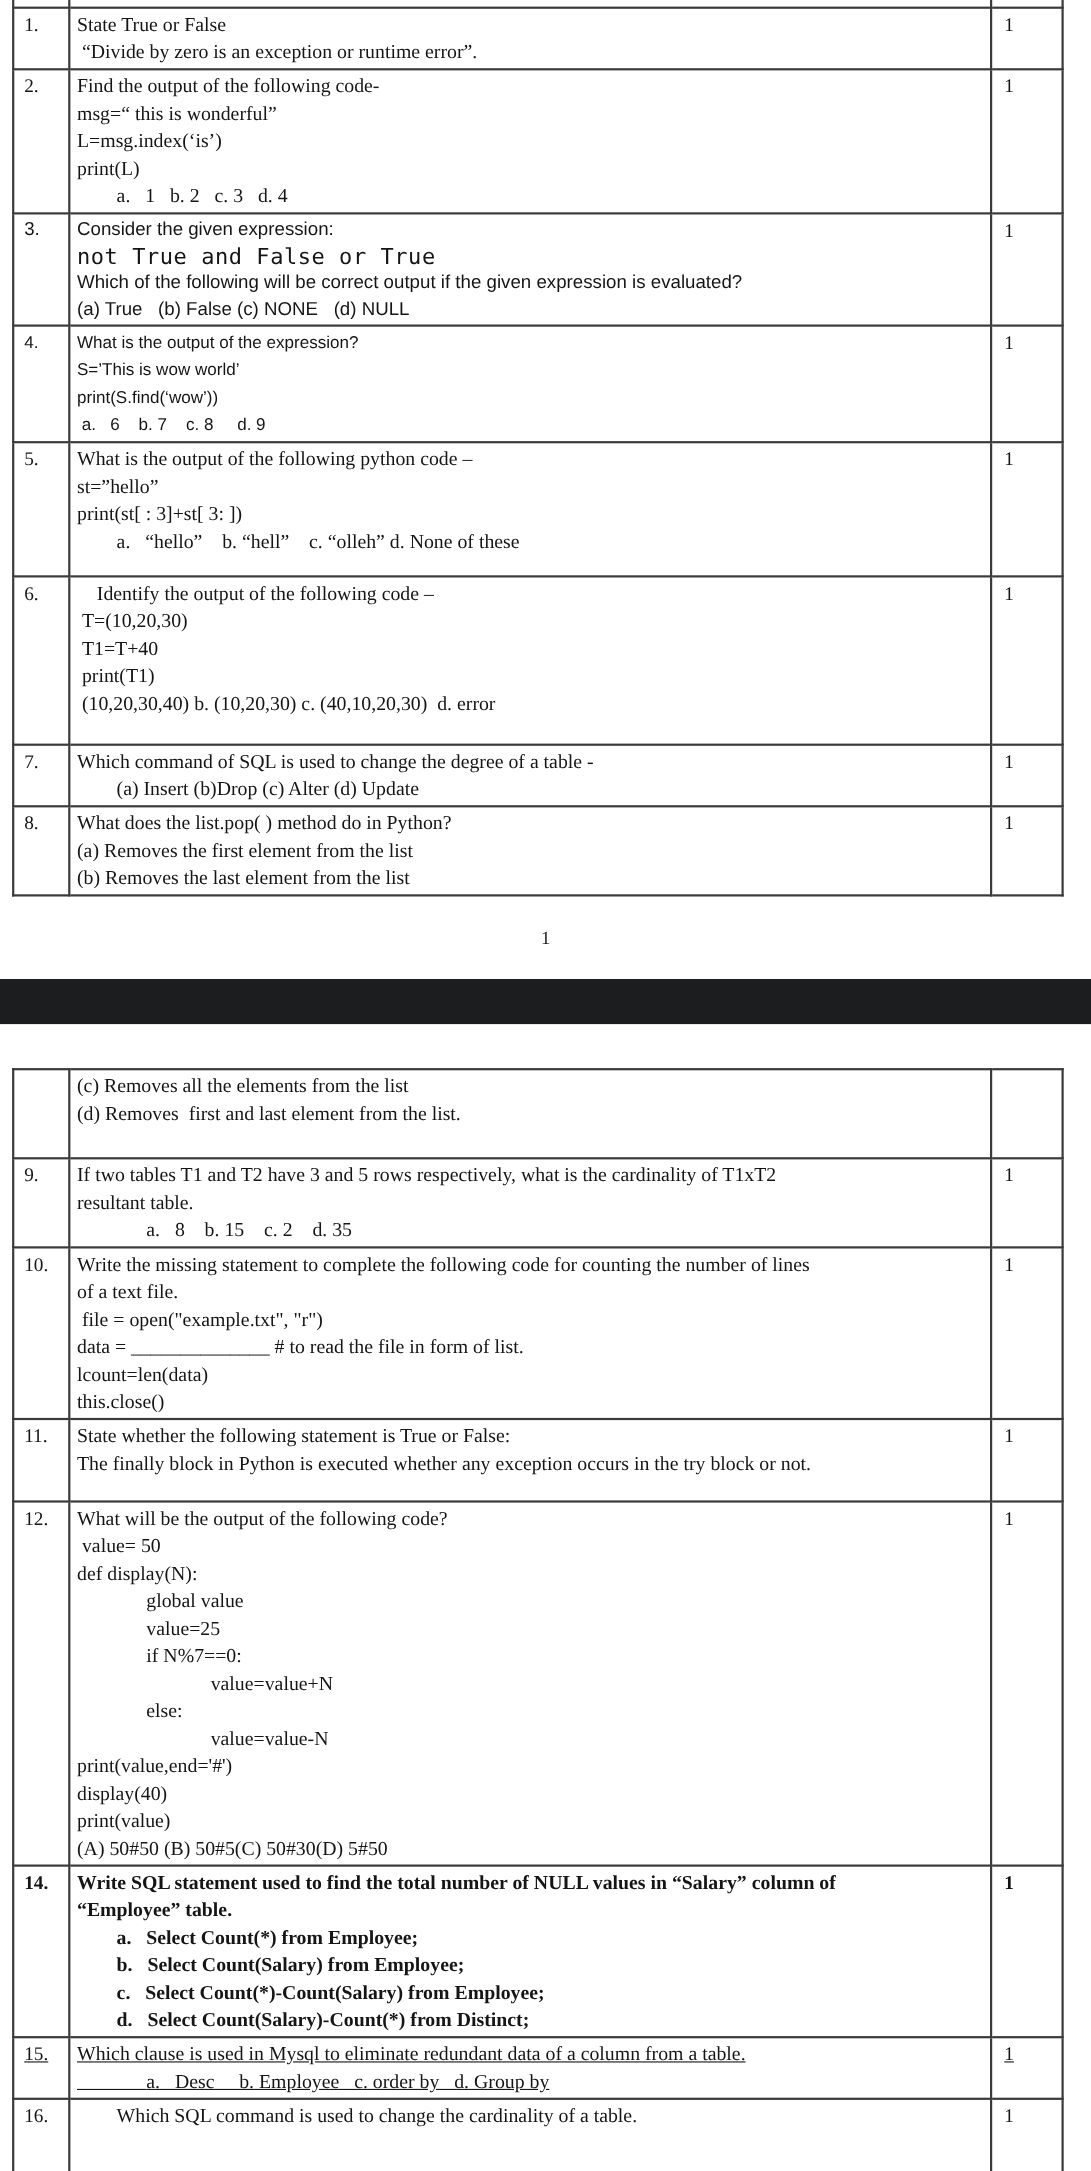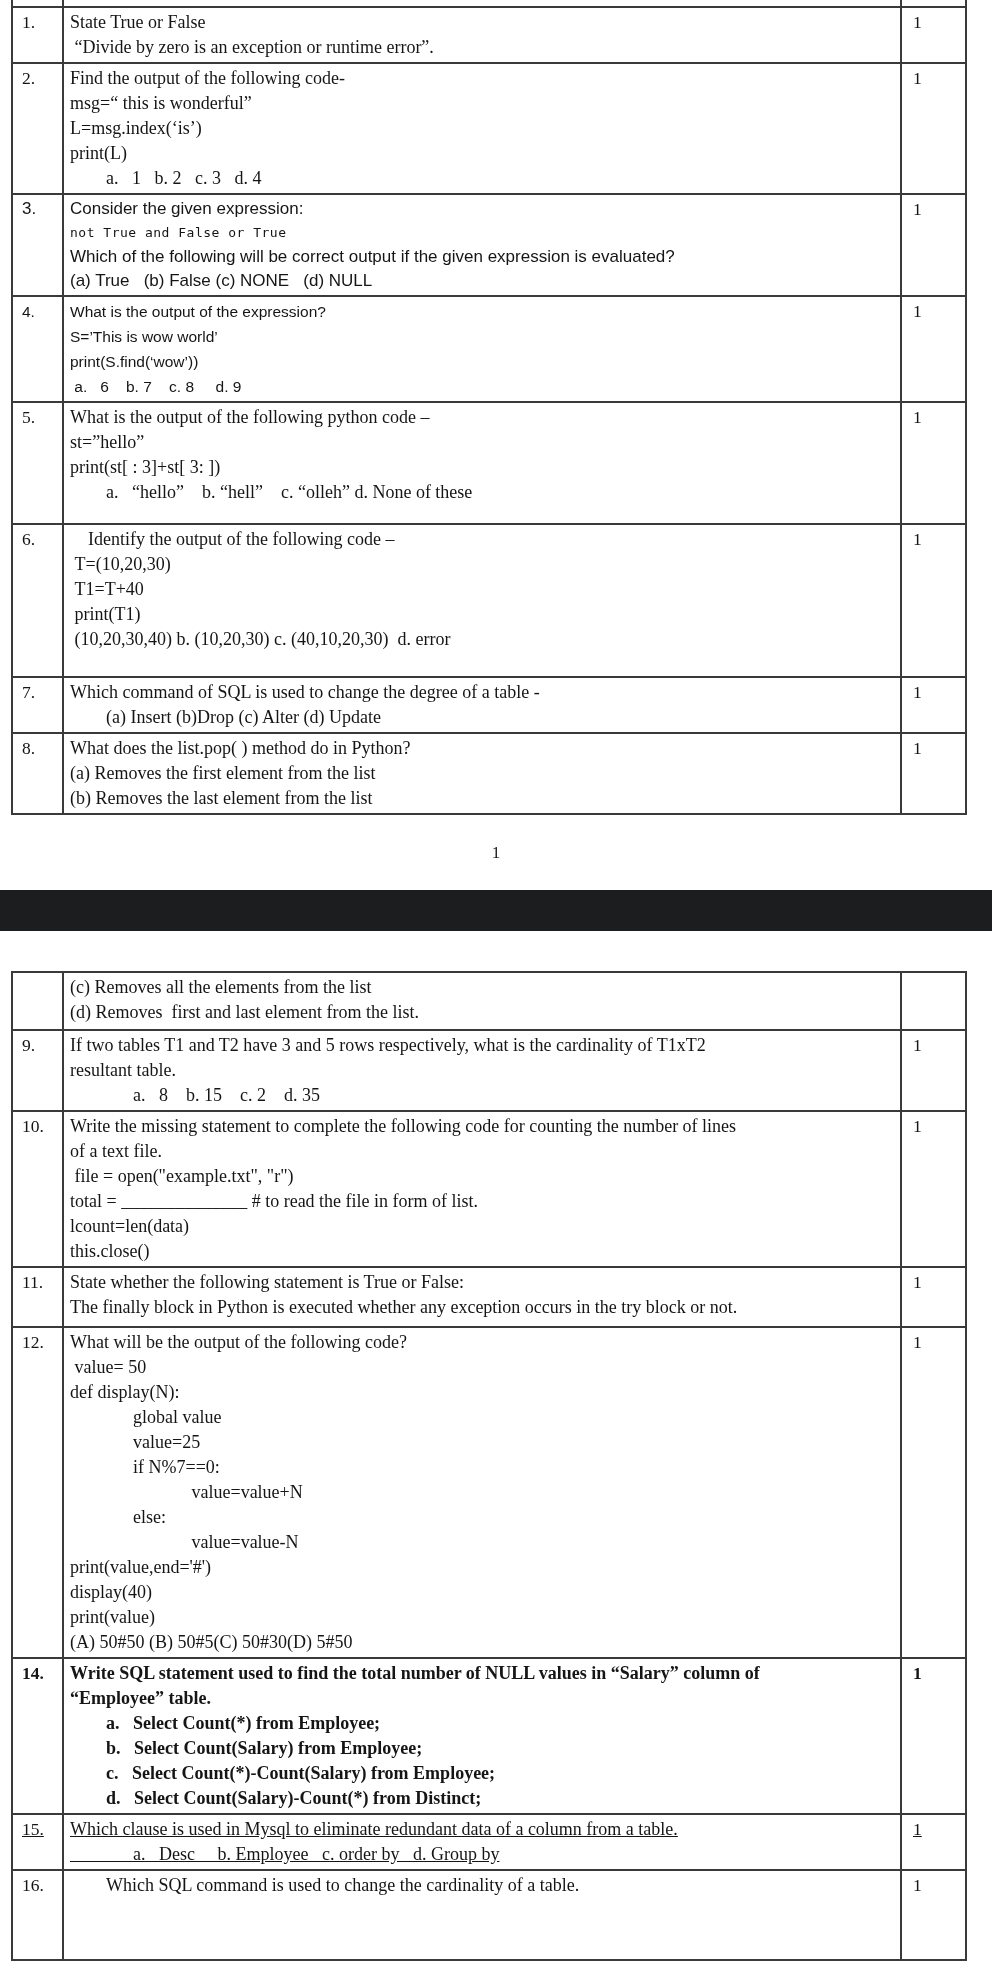--- a/index.html
+++ b/index.html
@@ -17,21 +17,21 @@
   .t1 { top:-2px; }
   .t2 { top:971px; }
   td { border:2px solid var(--line,#3a3a3a); vertical-align:top; overflow:hidden; }
   td.num   { padding:2px 0 0 9px; }
   td.qcell { padding:2px 8px 2px 6px; }
   td.marks { padding:2px 0 0 11px; }
   .ln { white-space:pre-wrap; }
   .f-serif { font-family:"Liberation Serif", serif; font-size:18px; line-height:25px; }
   .f-sans  { font-family:"Liberation Sans", sans-serif; font-size:17px; line-height:24px; }
   .f-sans2 { font-family:"Liberation Sans", sans-serif; font-size:15.5px; line-height:25px; }
-  .f-mono  { font-family:"DejaVu Sans Mono", monospace; font-size:13px; line-height:24px; letter-spacing:0.5px; }
+  .f-mono  { font-family:"DejaVu Sans Mono", monospace; font-size:20px; line-height:24px; letter-spacing:0.5px; }
   td.marks.f-serif, td.num.f-serif { font-size:17.5px; }
   .page-number {
     position:absolute; top:843px; left:0; width:992px; text-align:center;
     font-family:"Liberation Serif", serif; font-size:17px; color:#1a1a1a;
   }
   .page-break-bar {
     position:absolute; top:890px; left:0; width:992px; height:41px;
     background:var(--bar,#1b1d1e);
   }
 </style>
@@ -134,21 +134,21 @@
   <div class="page-number">1</div>
   <div class="page-break-bar"></div>
 
   <table class="qtable t2">
     <colgroup>
         <col style="width:51px">
         <col style="width:838px">
         <col style="width:65px">
       </colgroup>
     <tbody>
-        <tr style="height: 58px;">
+        <tr style="height: 81px;">
           <td class="num f-serif"></td>
           <td class="qcell">
             <div class="ln f-serif">(c) Removes all the elements from the list</div>
             <div class="ln f-serif">(d) Removes  first and last element from the list.</div>
           </td>
           <td class="marks f-serif"></td>
         </tr>
         <tr style="height: 75px;">
           <td class="num f-serif">9.</td>
           <td class="qcell">
@@ -157,27 +157,27 @@
             <div class="ln f-serif">              a.   8    b. 15    c. 2    d. 35</div>
           </td>
           <td class="marks f-serif">1</td>
         </tr>
         <tr style="height: 152px;">
           <td class="num f-serif">10.</td>
           <td class="qcell">
             <div class="ln f-serif">Write the missing statement to complete the following code for counting the number of lines</div>
             <div class="ln f-serif">of a text file.</div>
             <div class="ln f-serif"> file = open("example.txt", "r")</div>
-            <div class="ln f-serif">total = ______________ # to read the file in form of list.</div>
+            <div class="ln f-serif">data = ______________ # to read the file in form of list.</div>
             <div class="ln f-serif">lcount=len(data)</div>
             <div class="ln f-serif">this.close()</div>
           </td>
           <td class="marks f-serif">1</td>
         </tr>
-        <tr style="height: 60px;">
+        <tr style="height: 75px;">
           <td class="num f-serif">11.</td>
           <td class="qcell">
             <div class="ln f-serif">State whether the following statement is True or False:</div>
             <div class="ln f-serif">The finally block in Python is executed whether any exception occurs in the try block or not.</div>
           </td>
           <td class="marks f-serif">1</td>
         </tr>
         <tr style="height: 329px;">
           <td class="num f-serif">12.</td>
           <td class="qcell">

